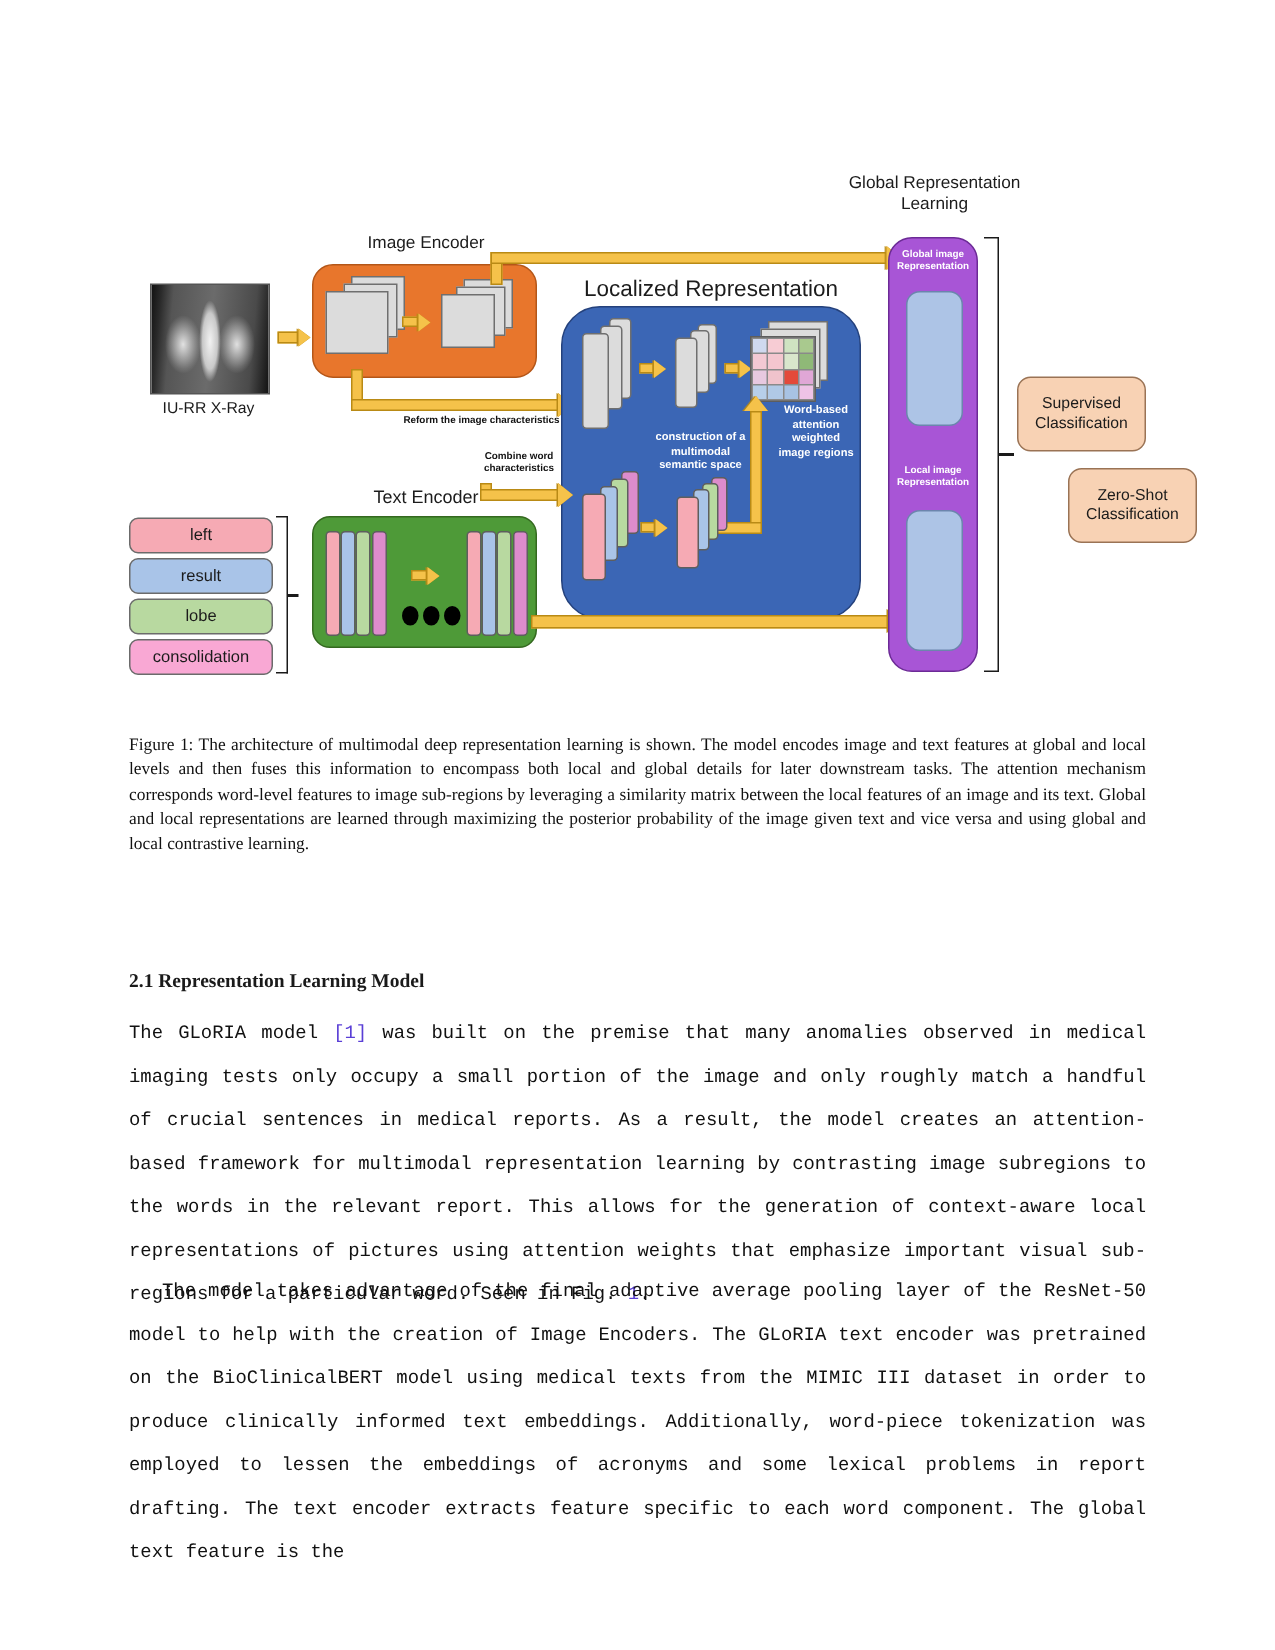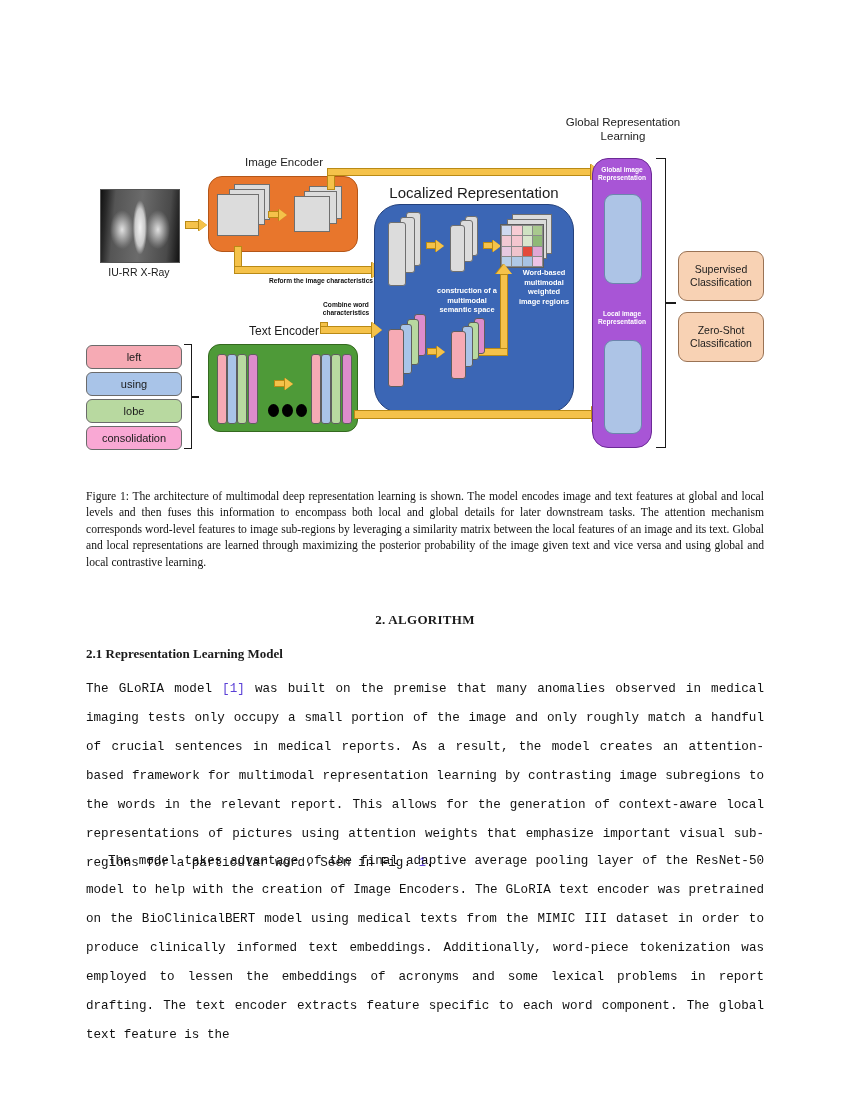--- a/index.html
+++ b/index.html
@@ -370,21 +370,21 @@
       <div style="background: rgb(176, 201, 230);"></div>
       <div style="background: rgb(168, 195, 227);"></div>
       <div style="background: rgb(238, 195, 230);"></div>
     </div>
 
     <div class="blue-label" style="left:333px; top:170px; width:96px; white-space:pre-line;">construction of a
 multimodal
 semantic space</div>
 
     <div class="blue-label" style="left:424px; top:152px; width:68px; white-space:pre-line;">Word-based
-multimodal
+attention
 weighted
 image regions</div>
 
     <div class="ar-body" style="left:414px; top:158px; width:8px; height:82px;"></div>
     <div class="ar-head up" style="left:410px; top:148px;"></div>
     <div class="ar-body" style="left:384px; top:232px; width:38px; height:8px;"></div>
 
     <div class="cbar" style="left:328px; top:198px; width:10px; height:40px; background:#dd8ccc;"></div>
     <div class="cbar" style="left:321px; top:203px; width:10px; height:44px; background:#b8d9a0;"></div>
     <div class="cbar" style="left:314px; top:208px; width:10px; height:48px; background:#a9c4e8;"></div>
@@ -421,21 +421,21 @@
 
     <div class="cbar" style="left:225px; top:238px; width:8px; height:68px; background:#f6aab4;"></div>
     <div class="cbar" style="left:235px; top:238px; width:8px; height:68px; background:#a9c4e8;"></div>
     <div class="cbar" style="left:245px; top:238px; width:8px; height:68px; background:#b8d9a0;"></div>
     <div class="cbar" style="left:256px; top:238px; width:8px; height:68px; background:#dd8ccc;"></div>
 
     <div class="ar-body" style="left:268px; top:294px; width:240px; height:9px;"></div>
     <div class="ar-head" style="left:506px; top:290px;"></div>
 
     <div class="word-chip" style="top:229px; background:#f6aab4;">left</div>
-    <div class="word-chip" style="top:256px; background:#a9c4e8;">using</div>
+    <div class="word-chip" style="top:256px; background:#a9c4e8;">result</div>
     <div class="word-chip" style="top:283px; background:#b8d9a0;">lobe</div>
     <div class="word-chip" style="top:310px; background:#f9a8d4;">consolidation</div>
 
     <div class="bracket" style="left:98px; top:228px; width:8px; height:105px; border-left:none;"></div>
     <div class="bracket-tick" style="left:106px; top:280px; width:7px;"></div>
 
     <div class="fig-box glob-box"></div>
     <div class="glob-cap top" style="left:508px; top:50px; white-space:pre-line;">Global image
 Representation</div>
     <div class="glob-inner top" style="left:518px; top:78px;"></div>
@@ -443,29 +443,28 @@
 Representation</div>
     <div class="glob-inner bot" style="left:518px; top:224px;"></div>
 
     <div class="bracket" style="left:570px; top:42px; width:10px; height:290px; border-left:none;"></div>
     <div class="bracket-tick" style="left:580px; top:186px; width:10px;"></div>
 
     <div class="cls-box" style="top:135px;align-items:center;">
       <span>Supervised</span>
       <span>Classification</span>
     </div>
-    <div class="cls-box" style="top:196px;">
+    <div class="cls-box" style="top:196px;margin-left:34px;">
       <span>Zero-Shot</span>
       <span>Classification</span>
     </div>
   </div>
 
   <div class="caption">Figure 1: The architecture of multimodal deep representation learning is shown. The model encodes image and text features at global and local levels and then fuses this information to encompass both local and global details for later downstream tasks. The attention mechanism corresponds word-level features to image sub-regions by leveraging a similarity matrix between the local features of an image and its text. Global and local representations are learned through maximizing the posterior probability of the image given text and vice versa and using global and local contrastive learning.</div>
 
-  <div class="sec-title">2. ALGORITHM</div>
 
   <div class="subsec-title">2.1   Representation Learning Model</div>
 
   <div class="para p1">
     <span>The GLoRIA model </span><span class="cite">[1]</span><span> was built on the premise that many anomalies observed in medical imaging tests only occupy a small portion of the image and only roughly match a handful of crucial sentences in medical reports. As a result, the model creates an attention-based framework for multimodal representation learning by contrasting image subregions to the words in the relevant report. This allows for the generation of context-aware local representations of pictures using attention weights that emphasize important visual sub-regions for a particular word. Seen in Fig. </span><span class="cite">1</span><span>.</span>
   </div>
 
   <div class="para p2">The model takes advantage of the final adaptive average pooling layer of the ResNet-50 model to help with the creation of Image Encoders. The GLoRIA text encoder was pretrained on the BioClinicalBERT model using medical texts from the MIMIC III dataset in order to produce clinically informed text embeddings. Additionally, word-piece tokenization was employed to lessen the embeddings of acronyms and some lexical problems in report drafting. The text encoder extracts feature specific to each word component. The global text feature is the</div>
 
 </div>

